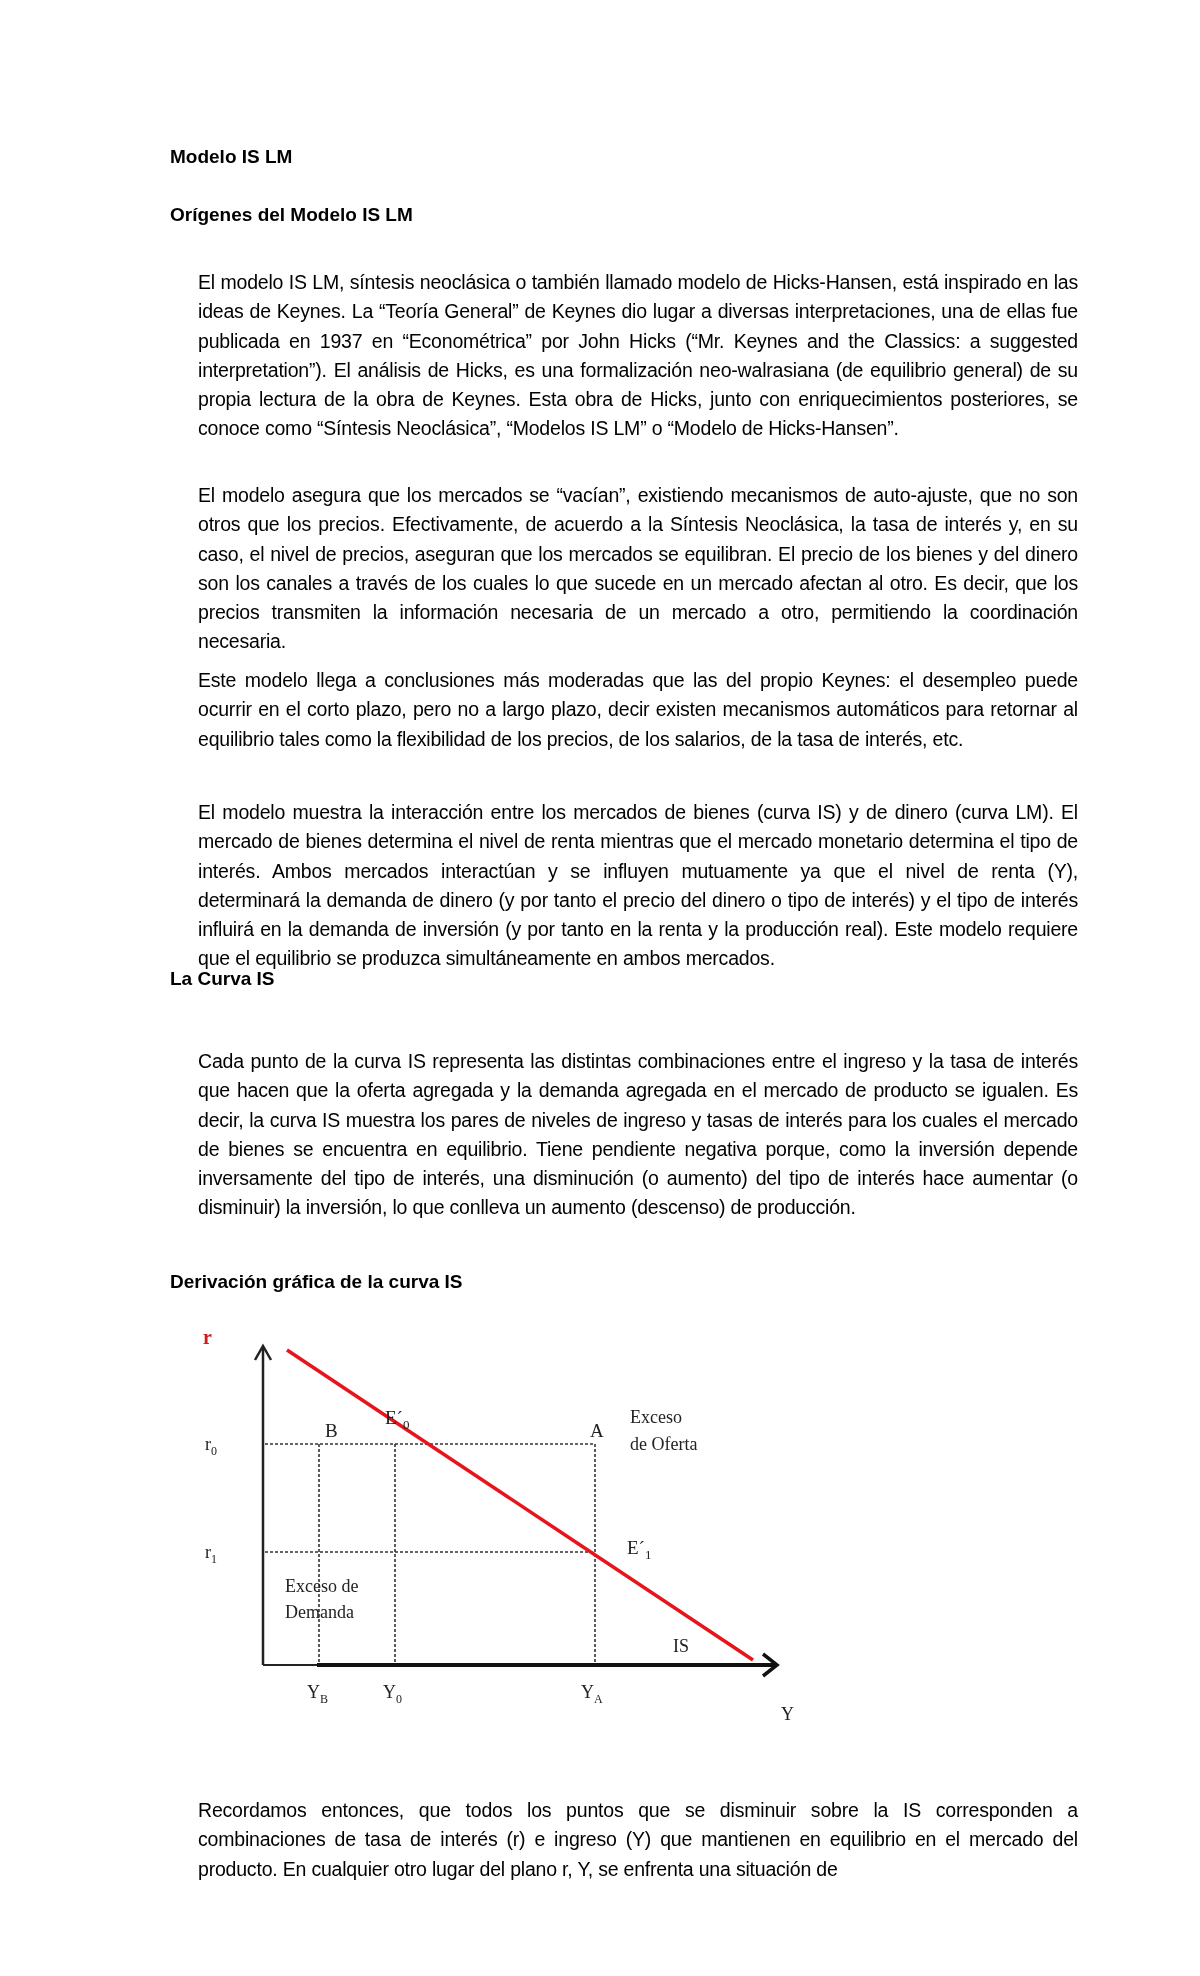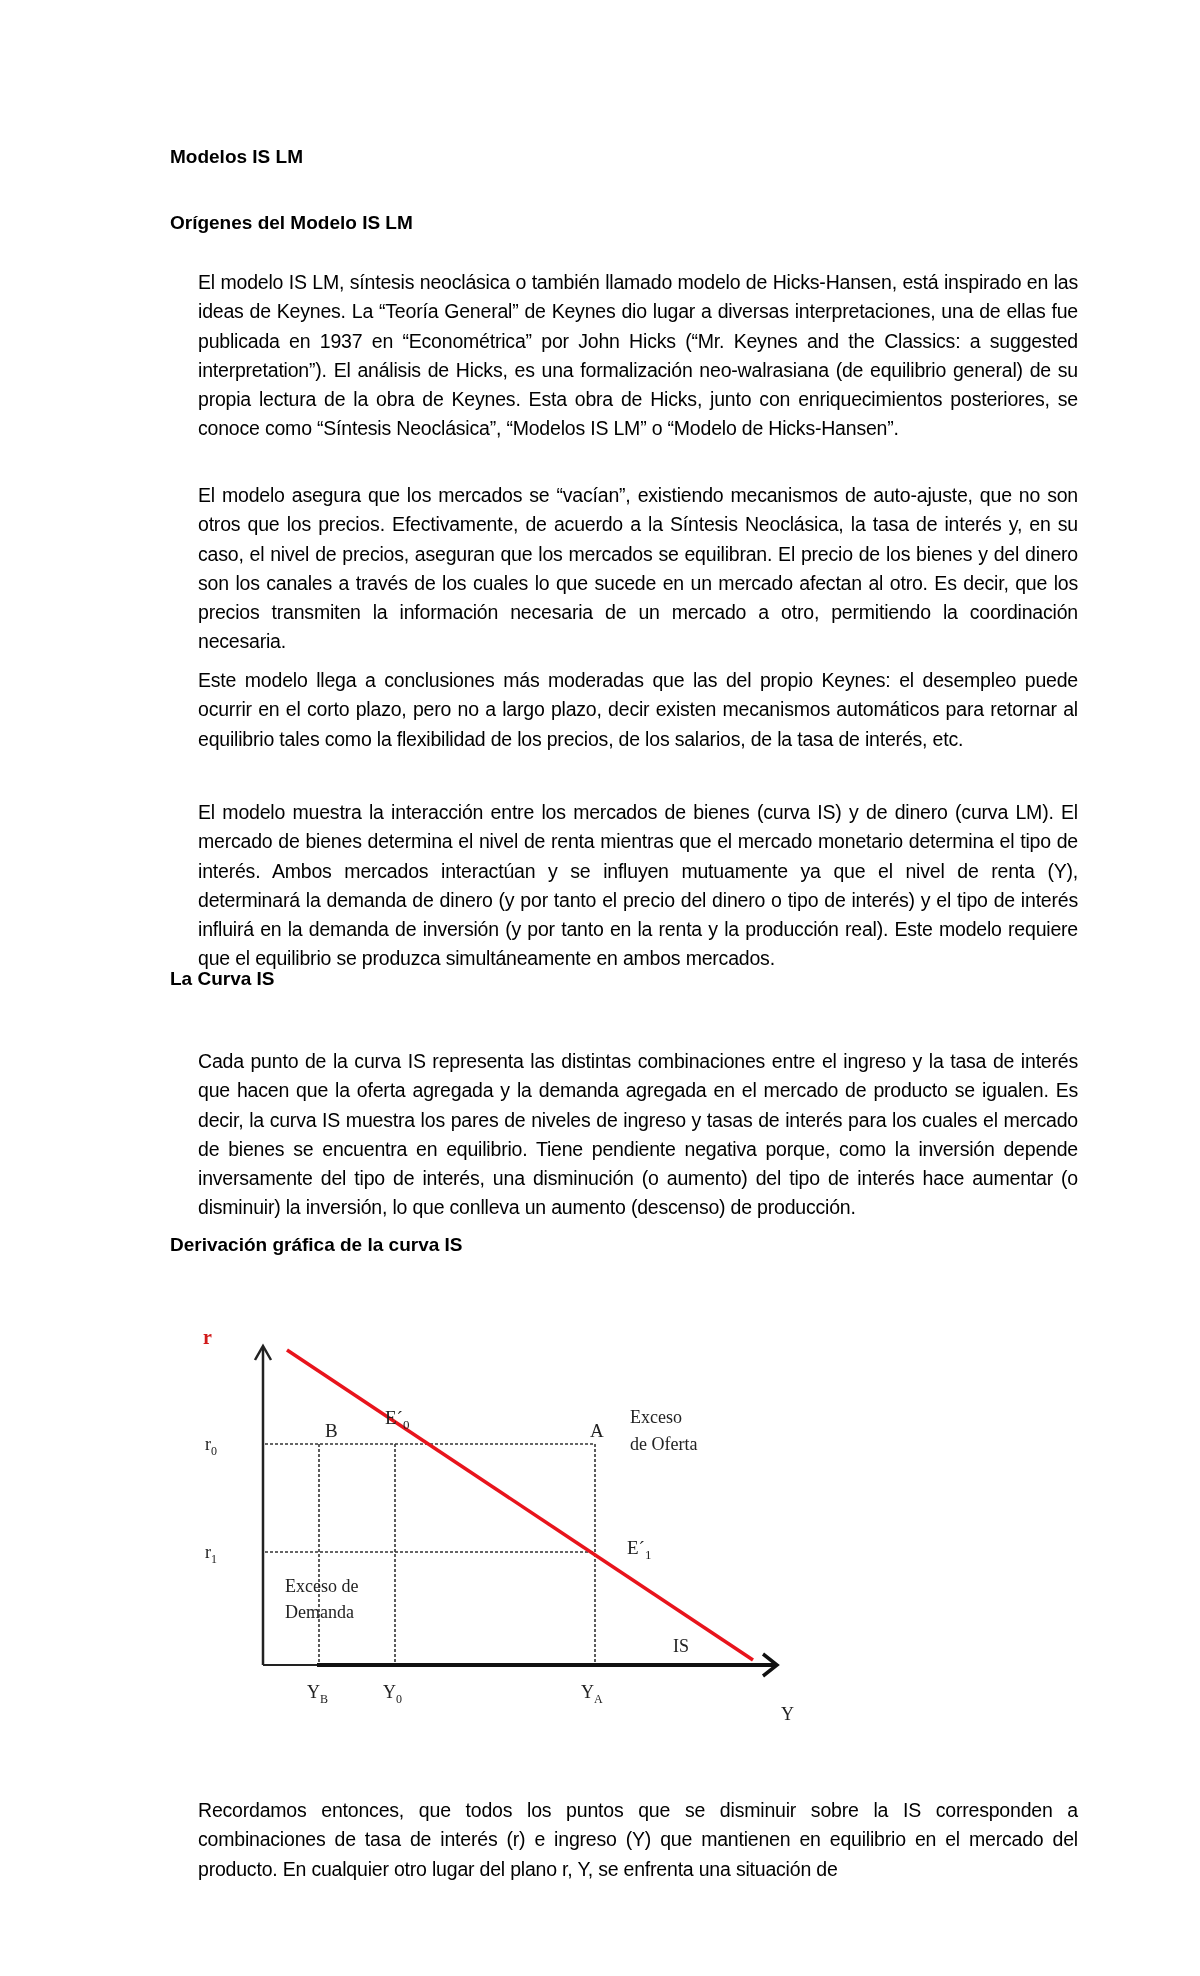--- a/index.html
+++ b/index.html
@@ -9,32 +9,32 @@
   .h { position: absolute; left: 0; font-weight: bold; font-size: 19px; margin: 0; }
   .p { position: absolute; left: 17px; width: 880px; font-size: 19.5px; line-height: 29.3px;
        text-align: justify; margin: 11px; letter-spacing: -0.2px; }
   #diagram { position: absolute; left: 185px; top: 1320px; }
   #diagram text { font-family: "Liberation Serif", serif; fill: #222; }
 </style>
 </head>
 <body>
 
 <div class="page">
-  <h1 class="h" style="top:146px">Modelos IS LM</h1>
-  <h2 class="h" style="top:212px">Orígenes del Modelo IS LM</h2>
+  <h1 class="h" style="top:146px">Modelo IS LM</h1>
+  <h2 class="h" style="top:204px">Orígenes del Modelo IS LM</h2>
 
   <p class="p" style="top:257px">El modelo IS LM, síntesis neoclásica o también llamado modelo de Hicks-Hansen, está inspirado en las ideas de Keynes. La “Teoría General” de Keynes dio lugar a diversas interpretaciones, una de ellas fue publicada en 1937 en “Econométrica” por John Hicks (“Mr. Keynes and the Classics: a suggested interpretation”). El análisis de Hicks, es una formalización neo-walrasiana (de equilibrio general) de su propia lectura de la obra de Keynes. Esta obra de Hicks, junto con enriquecimientos posteriores, se conoce como “Síntesis Neoclásica”, “Modelos IS LM” o “Modelo de Hicks-Hansen”.</p>
   <p class="p" style="top:470px">El modelo asegura que los mercados se “vacían”, existiendo mecanismos de auto-ajuste, que no son otros que los precios. Efectivamente, de acuerdo a la Síntesis Neoclásica, la tasa de interés y, en su caso, el nivel de precios, aseguran que los mercados se equilibran. El precio de los bienes y del dinero son los canales a través de los cuales lo que sucede en un mercado afectan al otro. Es decir, que los precios transmiten la información necesaria de un mercado a otro, permitiendo la coordinación necesaria.</p>
   <p class="p" style="top:655px">Este modelo llega a conclusiones más moderadas que las del propio Keynes: el desempleo puede ocurrir en el corto plazo, pero no a largo plazo, decir existen mecanismos automáticos para retornar al equilibrio tales como la flexibilidad de los precios, de los salarios, de la tasa de interés, etc.</p>
   <p class="p" style="top:787px">El modelo muestra la interacción entre los mercados de bienes (curva IS) y de dinero (curva LM). El mercado de bienes determina el nivel de renta mientras que el mercado monetario determina el tipo de interés. Ambos mercados interactúan y se influyen mutuamente ya que el nivel de renta (Y), determinará la demanda de dinero (y por tanto el precio del dinero o tipo de interés) y el tipo de interés influirá en la demanda de inversión (y por tanto en la renta y la producción real). Este modelo requiere que el equilibrio se produzca simultáneamente en ambos mercados.</p>
 
   <h2 class="h" style="top:968px">La Curva IS</h2>
   <p class="p" style="top:1036px">Cada punto de la curva IS representa las distintas combinaciones entre el ingreso y la tasa de interés que hacen que la oferta agregada y la demanda agregada en el mercado de producto se igualen. Es decir, la curva IS muestra los pares de niveles de ingreso y tasas de interés para los cuales el mercado de bienes se encuentra en equilibrio. Tiene pendiente negativa porque, como la inversión depende inversamente del tipo de interés, una disminución (o aumento) del tipo de interés hace aumentar (o disminuir) la inversión, lo que conlleva un aumento (descenso) de producción.</p>
 
-  <h2 class="h" style="top:1234px">Derivación gráfica de la curva IS</h2>
+  <h2 class="h" style="top:1271px">Derivación gráfica de la curva IS</h2>
 
   <p class="p" style="top:1785px">Recordamos entonces, que todos los puntos que se disminuir sobre la IS corresponden a combinaciones de tasa de interés (r) e ingreso (Y) que mantienen en equilibrio en el mercado del producto. En cualquier otro lugar del plano r, Y, se enfrenta una situación de</p>
 </div>
 
 <svg id="diagram" width="640" height="430" viewBox="0 0 640 430">
 
   <text x="18" y="24" font-size="20" font-weight="bold" style="fill:#d11a1a">r</text>
   <text x="20" y="130" font-size="18"><tspan>r</tspan><tspan font-size="12" dy="5">0</tspan></text>
   <text x="20" y="238" font-size="18"><tspan>r</tspan><tspan font-size="12" dy="5">1</tspan></text>
 

